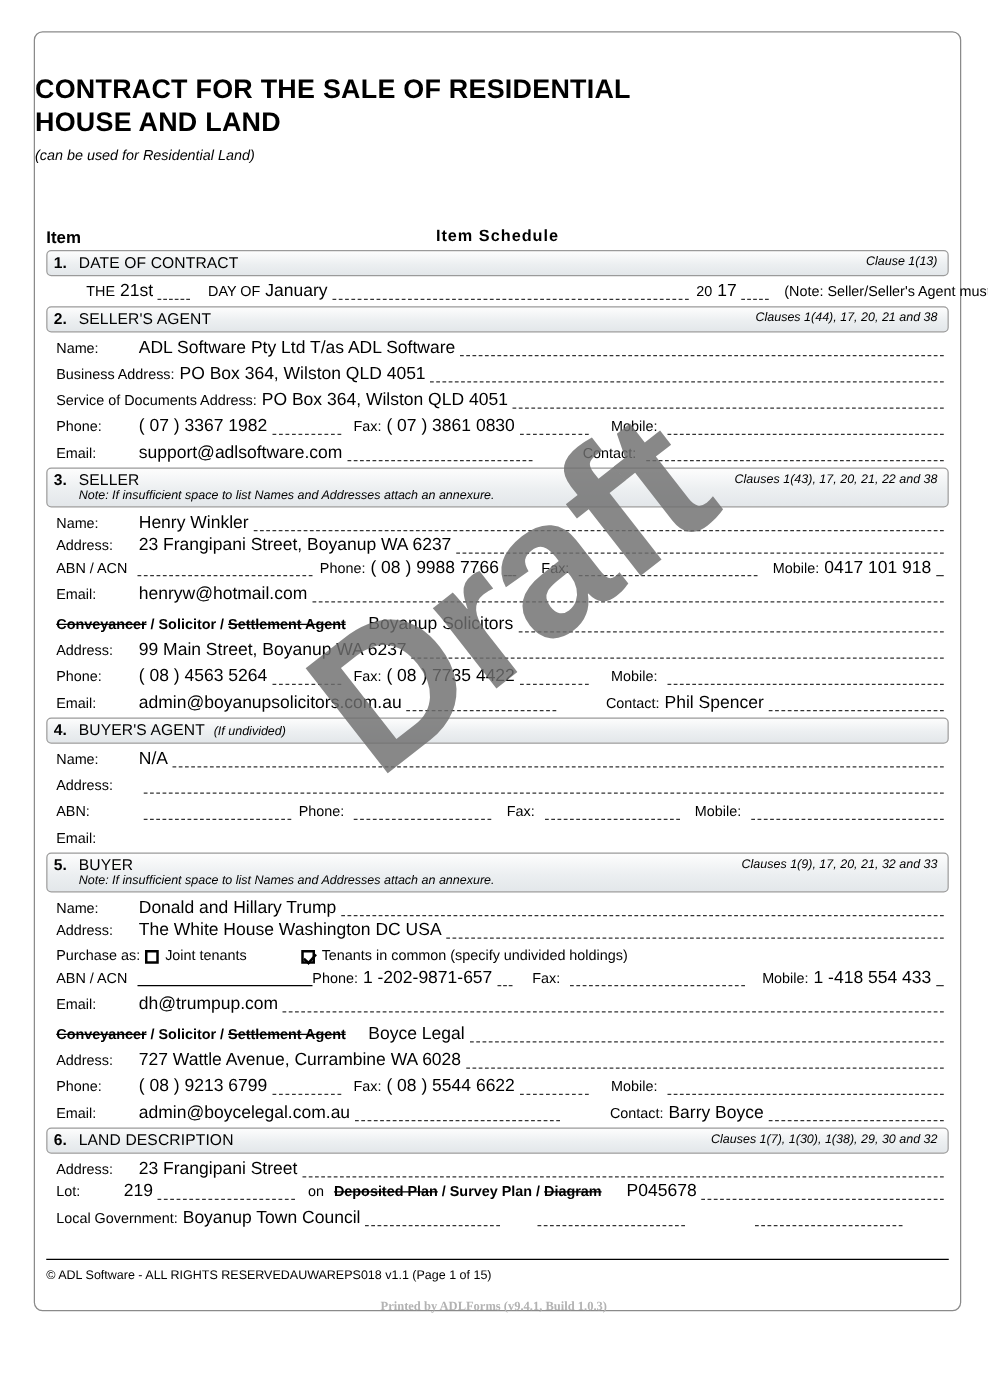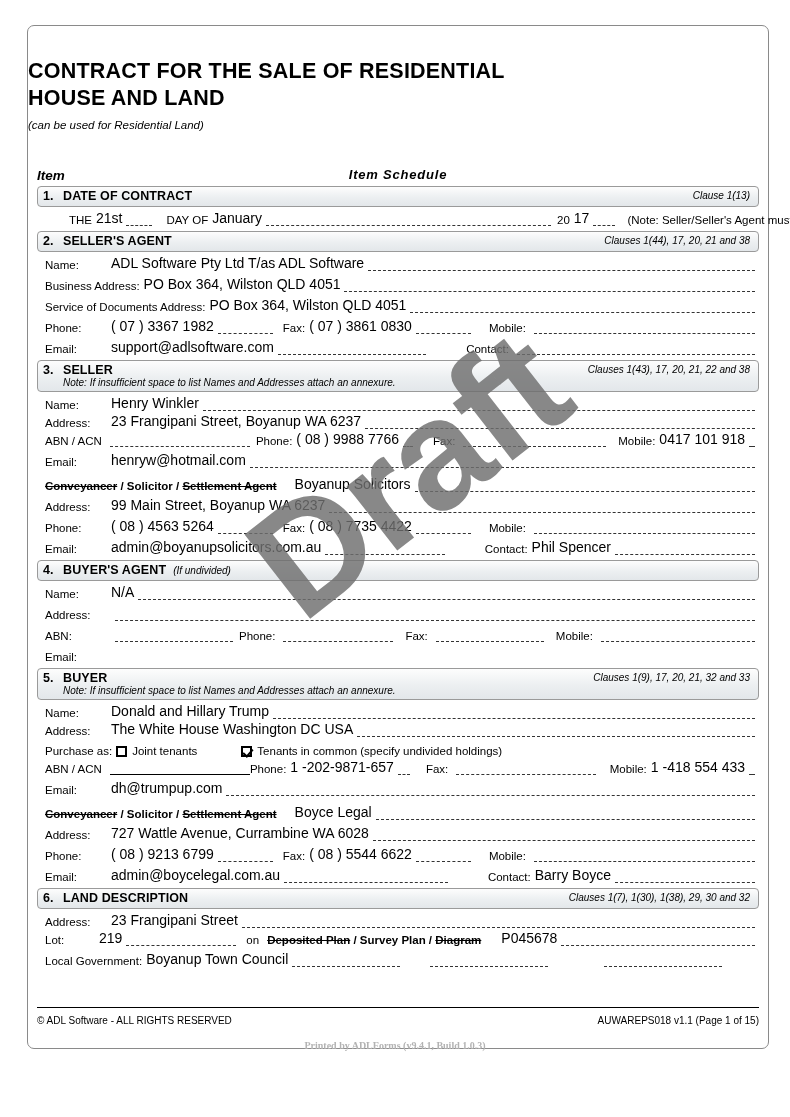--- a/index.html
+++ b/index.html
@@ -40,23 +40,22 @@
   .doc-subtitle {
     font-size: 11.5px;
     font-style: italic;
     margin-top: 7px;
   }
 
   
   .sched-head {
     position: relative;
     height: 22px;
-    margin-top: 30px;
+    margin-top: 44px;
     padding: 0 8px;
-    font-style: italic;
   }
   .sched-head .item-word {
     position: absolute;
     left: 9px;
     bottom: 0;
     font-size: 13.5px;
     font-weight: bold;
   }
   .sched-head .sched-word {
     position: absolute;
@@ -90,21 +89,21 @@
     align-items: baseline;
   }
   .sec-num {
     width: 20px;
     font-size: 12.5px;
     font-weight: bold;
     flex: none;
   }
   .sec-title {
     font-size: 12.5px;
-    font-weight: bold;
+    font-weight: normal;
     letter-spacing: .1px;
   }
   .sec-suffix {
     font-size: 10px;
     font-style: italic;
     margin-left: 7px;
     font-weight: normal;
   }
   .sec-clause {
     position: absolute;
@@ -176,21 +175,20 @@
     border-width: 0 2px 2px 0;
     transform: rotate(42deg);
   }
 
   
   .foot {
     position: absolute;
     left: 9px; right: 9px;
     bottom: 22px;
     display: flex;
-    justify-content: space-between;
     font-size: 10px;
   }
   .foot-rule {
     position: absolute;
     left: 9px; right: 9px;
     bottom: 40px;
     border-bottom: 1px solid #000;
     height: 0;
   }
 

